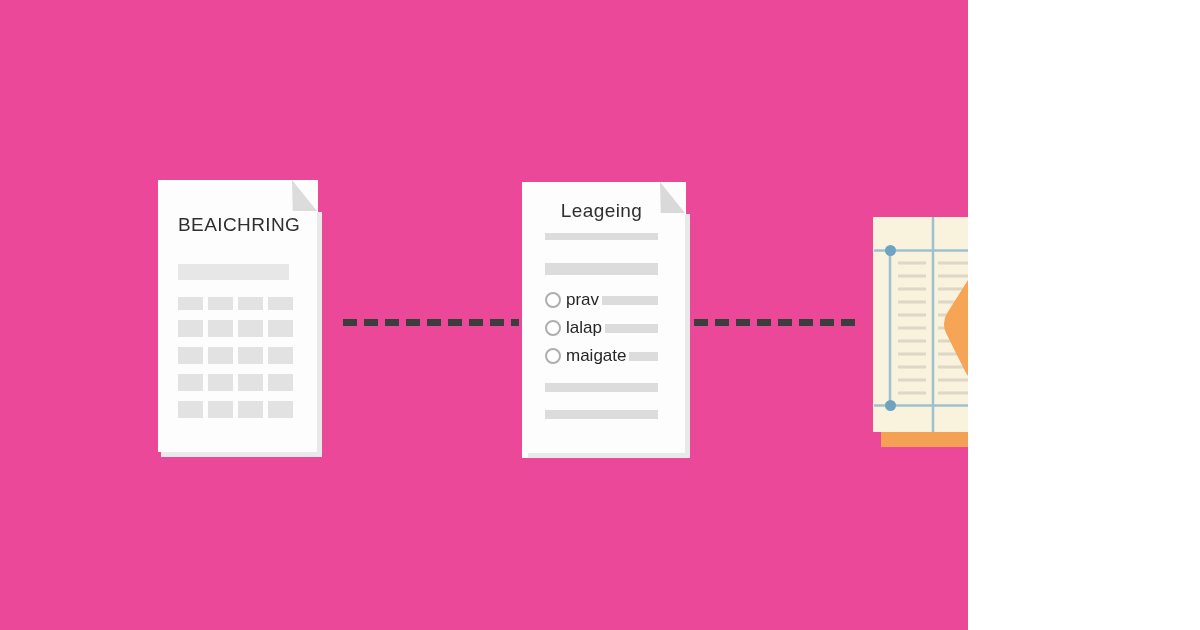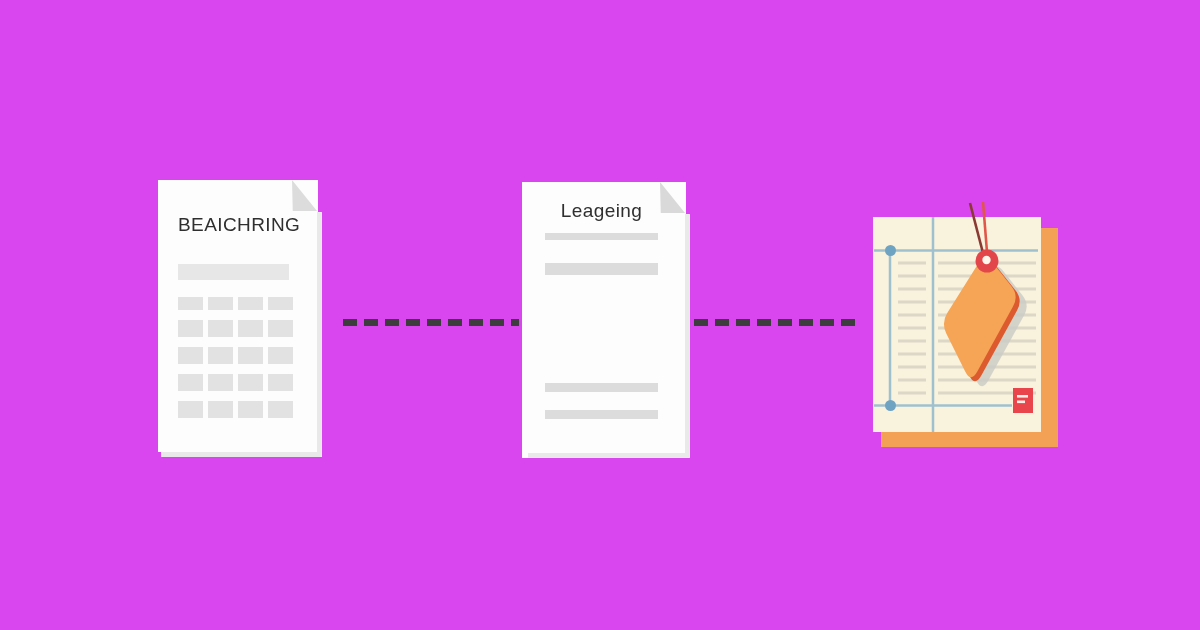--- a/index.html
+++ b/index.html
@@ -1,17 +1,17 @@
 <!DOCTYPE html>
 <html style="--accent-orange: #f2a155; --tag-orange: #f6a455; --tag-rim-orange: #dc5a2d; --grommet-red: #e2464b; --stamp-red: #e8454d; --note-cream: #f9f2dd; --line-blue: #9fc0cf; --dot-blue: #6fa3c2; --string-dark: #8a3a33; --string-red: #e05749; --dash-dark: #3d3d3d;"><head>
 <meta charset="utf-8">
 <style>
   html,body{margin:0;padding:0;background:#ffffff;}
   #canvas{
-    position:relative;width:1200px;height:630px;background:#d946ef;overflow:hidden;
+    position:relative;width:968px;height:630px;background:#ec4899;overflow:hidden;
     font-family:"Liberation Sans","DejaVu Sans",sans-serif;
   }
   .sheet{position:absolute;background:#fdfdfd;}
   .shadow-edge{position:absolute;background:#e9e9e9;}
   .fold{position:absolute;width:25px;height:31px;background:#dcdcdc;
         clip-path:polygon(0 0,100% 100%,3% 100%);}
   .doc-title{position:absolute;color:#2f2f2f;font-size:19px;letter-spacing:.4px;white-space:nowrap;}
   .bar{position:absolute;background:#e2e2e2;}
   
   .report-grid{position:absolute;left:178px;top:297px;display:grid;
@@ -69,20 +69,37 @@
   <div class="connector" style="left:694px;width:167px;"></div>
 
   <div class="sheet" style="left:522px;top:182px;width:164px;height:276px;"></div>
   <div class="shadow-edge" style="left:685px;top:214px;width:5px;height:244px;"></div>
   <div class="shadow-edge" style="left:528px;top:453px;width:162px;height:5px;"></div>
   <div class="fold" style="left:660px;top:182px;background:#d9d9d9;"></div>
   <div class="doc-title" style="left:545px;top:200px;width:113px;text-align:center;">Leageing</div>
   <div class="bar" style="left:545px;top:233px;width:113px;height:7px;background:#dcdcdc;"></div>
   <div class="bar" style="left:545px;top:263px;width:113px;height:12px;background:#dcdcdc;"></div>
 
+  <div class="bullet-list">
+    <div class="bullet-row">
+      <span class="bullet-circle"></span>
+      <span class="bullet-label">prav</span>
+      <span class="bullet-bar"></span>
+    </div>
+    <div class="bullet-row">
+      <span class="bullet-circle"></span>
+      <span class="bullet-label">lalap</span>
+      <span class="bullet-bar"></span>
+    </div>
+    <div class="bullet-row">
+      <span class="bullet-circle"></span>
+      <span class="bullet-label">maigate</span>
+      <span class="bullet-bar"></span>
+    </div>
+  </div>
 
   <div class="bar" style="left:545px;top:383px;width:113px;height:9px;background:#dcdcdc;"></div>
   <div class="bar" style="left:545px;top:410px;width:113px;height:9px;background:#dcdcdc;"></div>
 
   <svg style="position:absolute;left:860px;top:195px;" width="210" height="260" viewBox="860 195 210 260">
 
     <rect x="881" y="228" width="177" height="219" style="fill:var(--accent-orange,#f2a155)"></rect>
     <rect x="873" y="217" width="168" height="215" style="fill:var(--note-cream,#f9f2dd)"></rect>
 
     <g>

